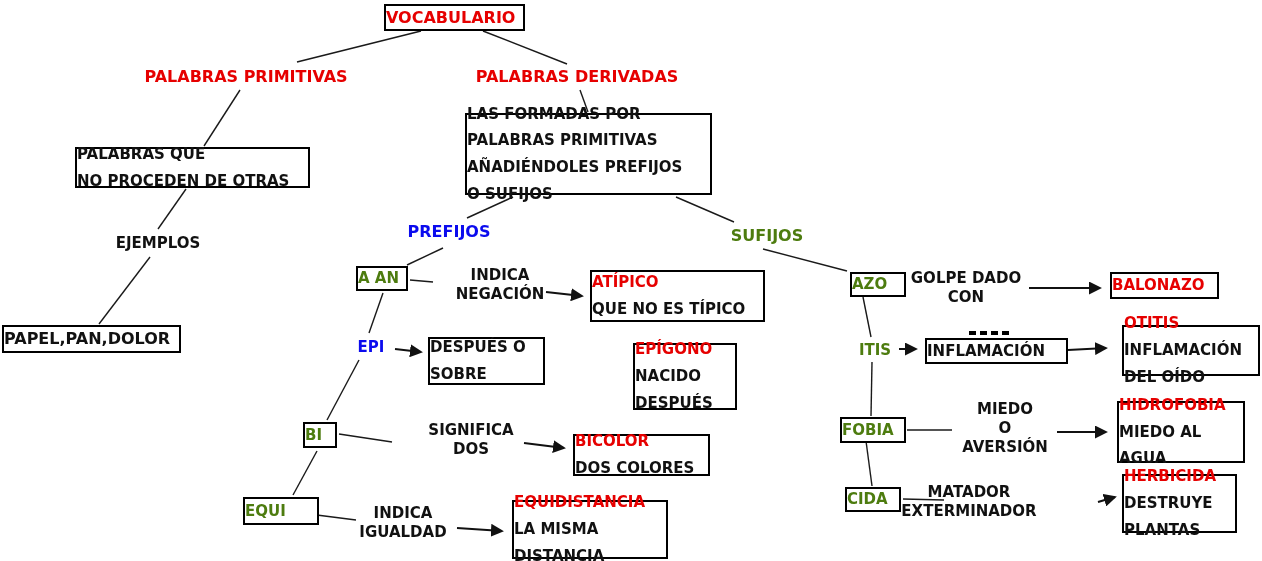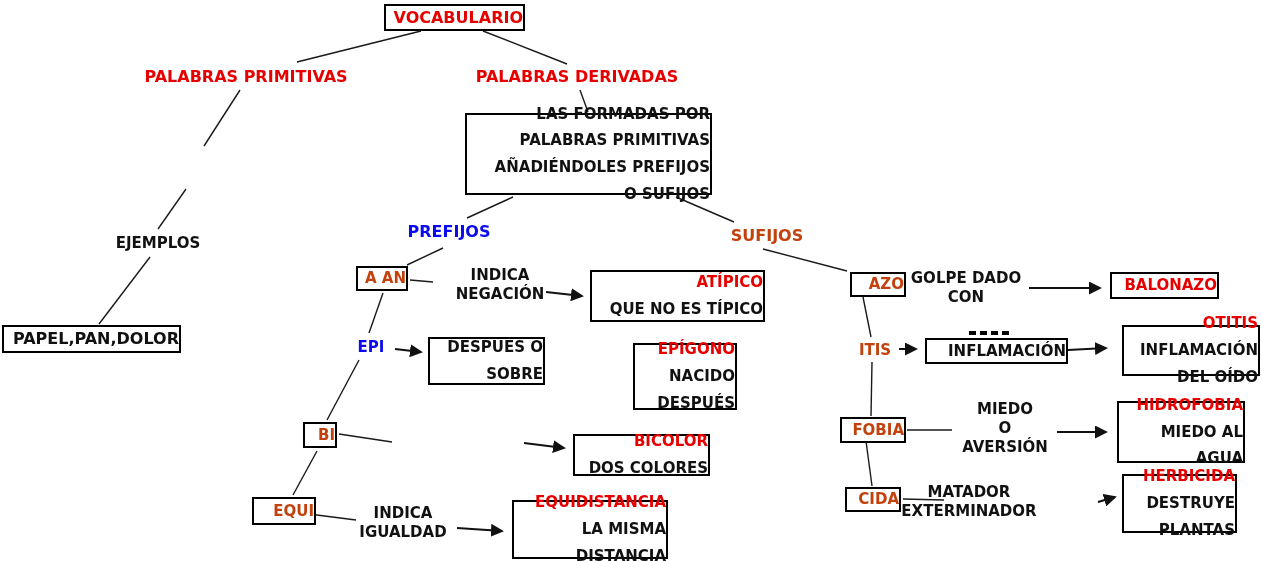--- a/index.html
+++ b/index.html
@@ -1,25 +1,25 @@
 <!DOCTYPE html>
 <html><head>
 <meta charset="utf-8">
 <style>
   html,body{margin:0;padding:0;background:#fff;}
   #canvas{position:relative;width:1262px;height:561px;background:#fff;overflow:hidden;
           font-family:"DejaVu Sans","Liberation Sans",sans-serif;font-weight:bold;color:#111;}
   svg.wires{position:absolute;left:0;top:0;width:1262px;height:561px;pointer-events:none;}
   .node{position:absolute;line-height:1.25;white-space:nowrap;}
   .boxed{border:2px solid #000;background:#fff;display:flex;flex-direction:column;
-         align-items:flex-end;justify-content:center;text-align:center;box-sizing:border-box;}
+         align-items:flex-start;justify-content:center;text-align:center;box-sizing:border-box;}
   .center{text-align:center;}
   .red{color:#e60000;}
   .blue{color:#0b0bee;}
-  .lblue{color:#c2410c;}
+  .lblue{color:#4d7c0f;}
   .fs16{font-size:16px;}
   .fs15{font-size:15px;gap:8px;}
   .t{white-space:nowrap;}
   .artifact{position:absolute;background:repeating-linear-gradient(90deg,#000 0 7px,transparent 7px 11px);}
 </style>
 </head>
 <body>
 
 <div id="canvas">
 
@@ -67,20 +67,24 @@
   </svg>
 
   <div class="node boxed fs16" style="left:384px;top:4px;width:141px;height:27px">
     <span class="t red">VOCABULARIO</span>
   </div>
 
   <div class="node red fs16 center" style="left:140px;top:67px;width:212px">PALABRAS PRIMITIVAS</div>
 
   <div class="node red fs16 center" style="left:474px;top:67px;width:206px">PALABRAS DERIVADAS</div>
 
+  <div class="node boxed fs15" style="left:75px;top:147px;width:235px;height:41px">
+    <span class="t">PALABRAS QUE</span>
+    <span class="t">NO PROCEDEN DE OTRAS</span>
+  </div>
 
   <div class="node fs15 center" style="left:108px;top:234px;width:100px">EJEMPLOS</div>
 
   <div class="node boxed fs16" style="left:2px;top:325px;width:179px;height:28px">
     <span class="t">PAPEL,PAN,DOLOR</span>
   </div>
 
   <div class="node boxed fs15" style="left:465px;top:113px;width:247px;height:82px">
     <span class="t">LAS FORMADAS POR</span>
     <span class="t">PALABRAS PRIMITIVAS</span>
@@ -116,27 +120,31 @@
 
   <div class="node boxed fs15" style="left:428px;top:337px;width:117px;height:48px">
     <span class="t">DESPUÉS O</span>
     <span class="t">SOBRE</span>
   </div>
 
   <div class="node boxed fs15" style="left:303px;top:422px;width:34px;height:26px">
     <span class="t lblue">BI</span>
   </div>
 
+  <div class="node fs15 center" style="left:420px;top:421px;width:102px">
+    <div class="t">SIGNIFICA</div>
+    <div class="t">DOS</div>
+  </div>
 
   <div class="node boxed fs15" style="left:573px;top:434px;width:137px;height:42px">
     <span class="t red">BICOLOR</span>
     <span class="t">DOS COLORES</span>
   </div>
 
-  <div class="node boxed fs15" style="left:252px;top:497px;width:64px;height:28px">
+  <div class="node boxed fs15" style="left:243px;top:497px;width:76px;height:28px">
     <span class="t lblue">EQUI</span>
   </div>
 
   <div class="node fs15 center" style="left:352px;top:504px;width:102px">
     <div class="t">INDICA</div>
     <div class="t">IGUALDAD</div>
   </div>
 
   <div class="node boxed fs15" style="left:512px;top:500px;width:156px;height:59px">
     <span class="t red">EQUIDISTANCIA</span>

